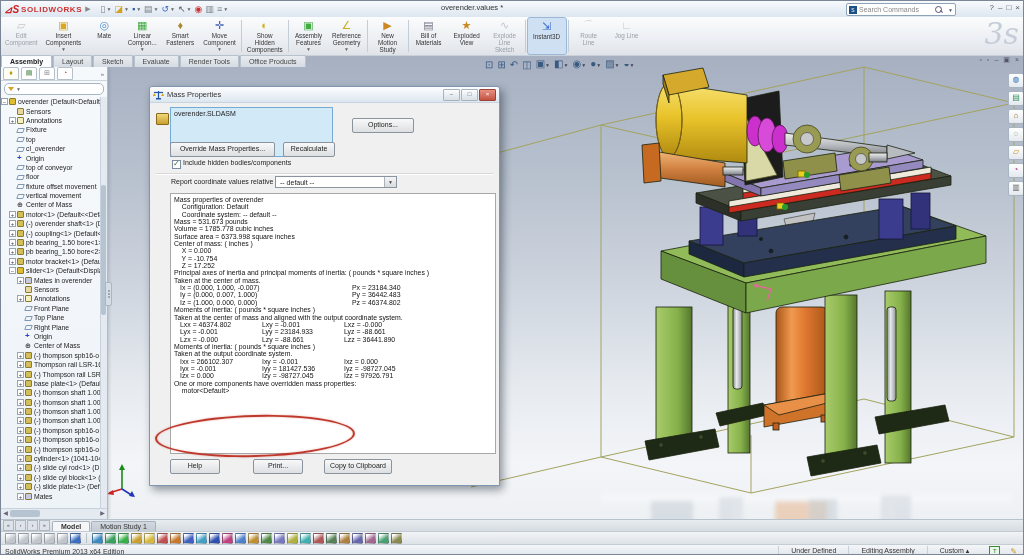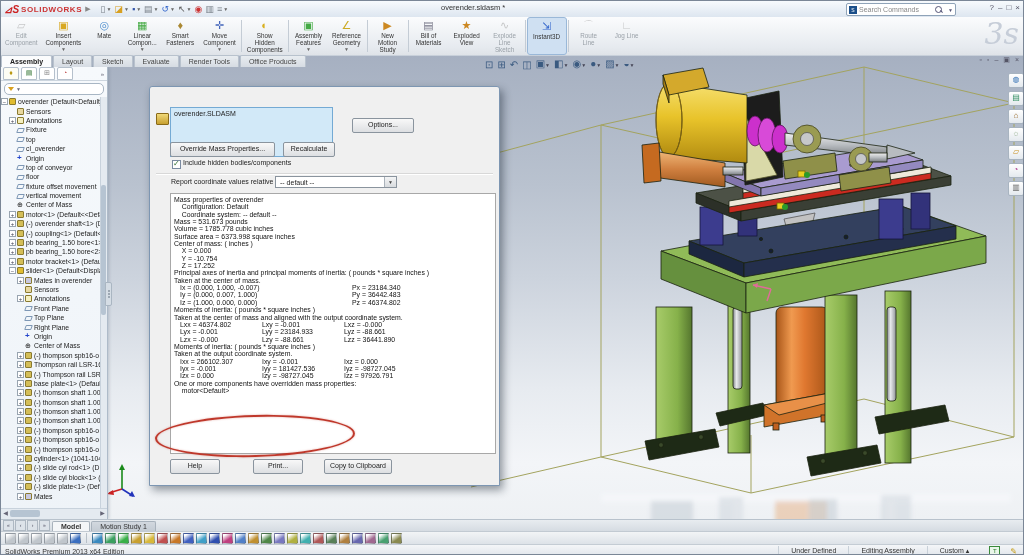--- a/index.html
+++ b/index.html
@@ -347,21 +347,21 @@
           <span style="color:#cc3333">◉</span>
         </span>
         <span class="qicon">
           <span style="color:#7a828a">▥</span>
         </span>
         <span class="qicon">
           <span style="color:#7a828a">≡</span>
           <span class="dd">▼</span>
         </span>
       </div>
-    <div class="doc-title">overender.sldasm *</div>
+    <div class="doc-title">overender.values *</div>
     <div class="search">
       <span class="sw-badge">S</span>
       <span>Search Commands</span>
       <span class="mag"></span>
       <span class="dd">▼</span>
     </div>
     <div class="winbtns" id="winbtns">
         <span class="winbtn">?</span>
         <span class="winbtn">–</span>
         <span class="winbtn">□</span>
@@ -817,20 +817,34 @@
       <line x1="15" y1="26" x2="15" y2="4" stroke="#1a8a1a" stroke-width="1.6"></line>
       <polygon points="15,1 12,7 18,7" fill="#1a8a1a"></polygon>
       <line x1="15" y1="26" x2="2" y2="30" stroke="#cc2222" stroke-width="1.6"></line>
       <polygon points="0,31 6,27 7,32" fill="#cc2222"></polygon>
       <line x1="15" y1="26" x2="26" y2="33" stroke="#2233bb" stroke-width="1.6"></line>
       <polygon points="28,34 22,33 25,28" fill="#2233bb"></polygon>
     </svg>
   </div>
 
   <div class="dialog">
+    <div class="dlg-title">
+      <svg width="11" height="10" viewBox="0 0 11 10">
+        <line x1="5.5" y1="1" x2="5.5" y2="8" stroke="#2255aa" stroke-width="1.2"></line>
+        <line x1="1" y1="2.5" x2="10" y2="2.5" stroke="#2255aa" stroke-width="1.2"></line>
+        <path d="M1 3 L0 6 L3 6 Z M10 3 L8 6 L11 6 Z" fill="#d8a020"></path>
+        <rect x="3" y="8" width="5" height="1.5" fill="#2255aa"></rect>
+      </svg>
+      <span class="dlg-title-text">Mass Properties</span>
+      <div class="dlg-btns">
+        <span class="dbtn">–</span>
+        <span class="dbtn">□</span>
+        <span class="dbtn close">×</span>
+      </div>
+    </div>
     <div class="part-ico"></div>
     <div class="filebox">
       <span>overender.SLDASM</span>
     </div>
     <div class="btn" style="left:202px;top:31px;width:60px;">Options...</div>
     <div class="btn" style="left:20px;top:55px;width:103px;">Override Mass Properties...</div>
     <div class="btn" style="left:133px;top:55px;width:50px;">Recalculate</div>
     <div class="chk"></div>
     <div class="lbl" style="left:33px;top:72px;">Include hidden bodies/components</div>
     <div class="hr" style="top:86px;"></div>

